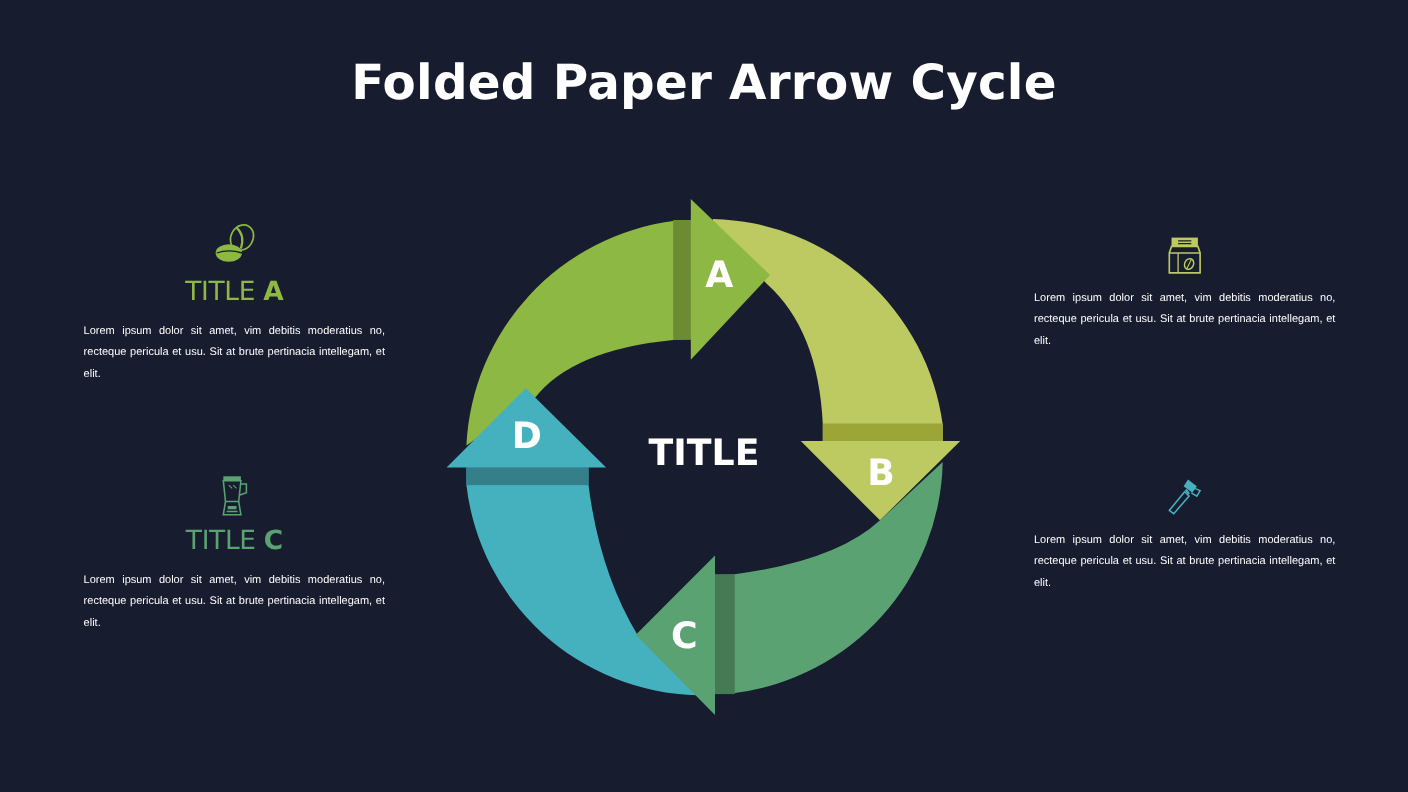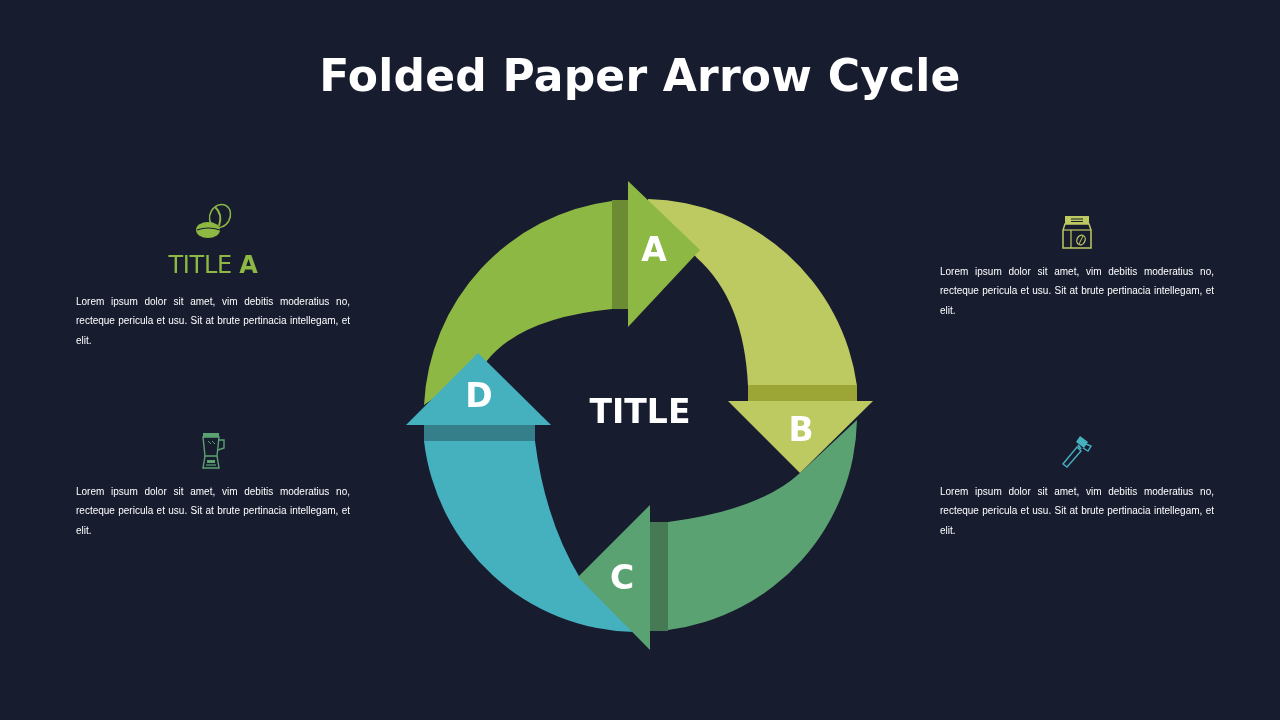--- a/index.html
+++ b/index.html
@@ -121,20 +121,23 @@
       <rect x="5" y="1" width="16" height="4" fill="#5ba272"></rect>
       <path d="M5,5 L21,5 L19,24 L7,24 Z" fill="none" stroke="#5ba272" stroke-width="1.4"></path>
       <path d="M21,8 L26,8 L26,16 L20,18" fill="none" stroke="#5ba272" stroke-width="1.4"></path>
       <line x1="10" y1="9" x2="13" y2="12" stroke="#5ba272" stroke-width="1"></line>
       <line x1="14" y1="9" x2="17" y2="12" stroke="#5ba272" stroke-width="1"></line>
       <path d="M7,24 L5,36 L21,36 L19,24" fill="none" stroke="#5ba272" stroke-width="1.4"></path>
       <rect x="9" y="28" width="8" height="3" fill="#5ba272"></rect>
       <line x1="8" y1="33" x2="18" y2="33" stroke="#5ba272" stroke-width="1.2"></line>
     </svg>
   </div>
+  <div class="ptitle" style="color:#5ba272; margin-top:6px;">
+    <span>TITLE </span><span class="letter">C</span>
+  </div>
   <div class="pbody">Lorem ipsum dolor sit amet, vim debitis moderatius no, recteque pericula et usu. Sit at brute pertinacia intellegam, et elit.</div>
 </div>
 
 <div class="panel" style="left:932px; top:430px;">
   <div class="icon" style="height:40px;">
     <svg width="38" height="38" viewBox="0 0 38 38">
       <path d="M22,4 L30,10 L26,16 L18,10 Z" fill="#45b0be"></path>
       <path d="M28,12 L33,14 L30,19 L25,16" fill="none" stroke="#45b0be" stroke-width="1.4"></path>
       <line x1="20" y1="13" x2="23" y2="17" stroke="#45b0be" stroke-width="2"></line>
       <path d="M19,15 L23,19 L9,35 L5,32 Z" fill="none" stroke="#45b0be" stroke-width="1.4"></path>

